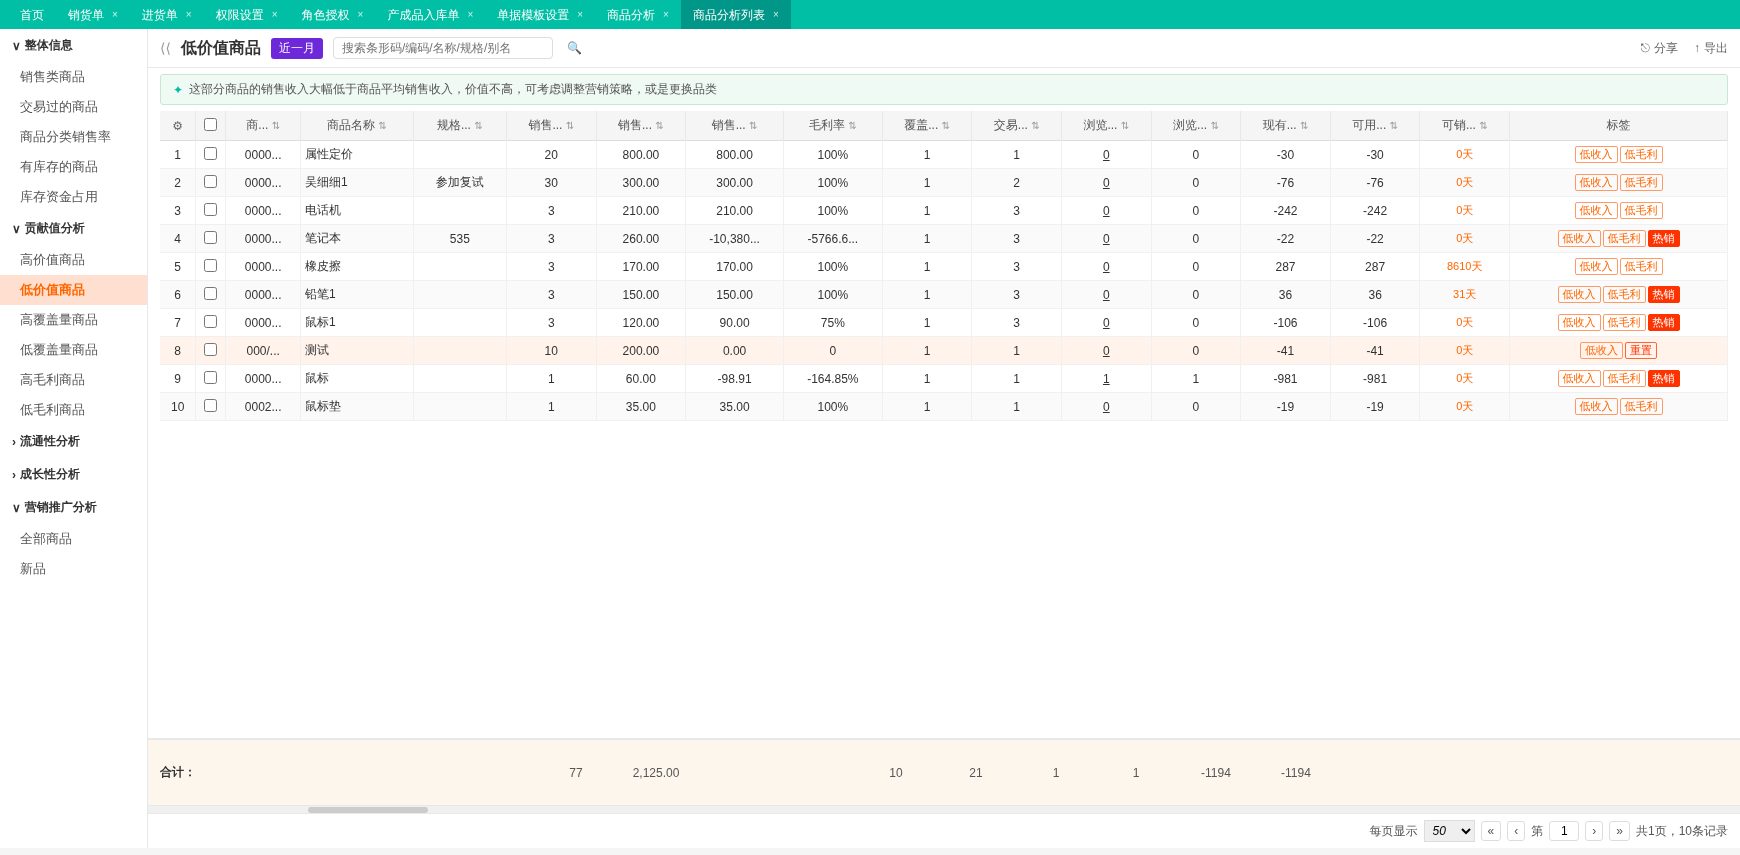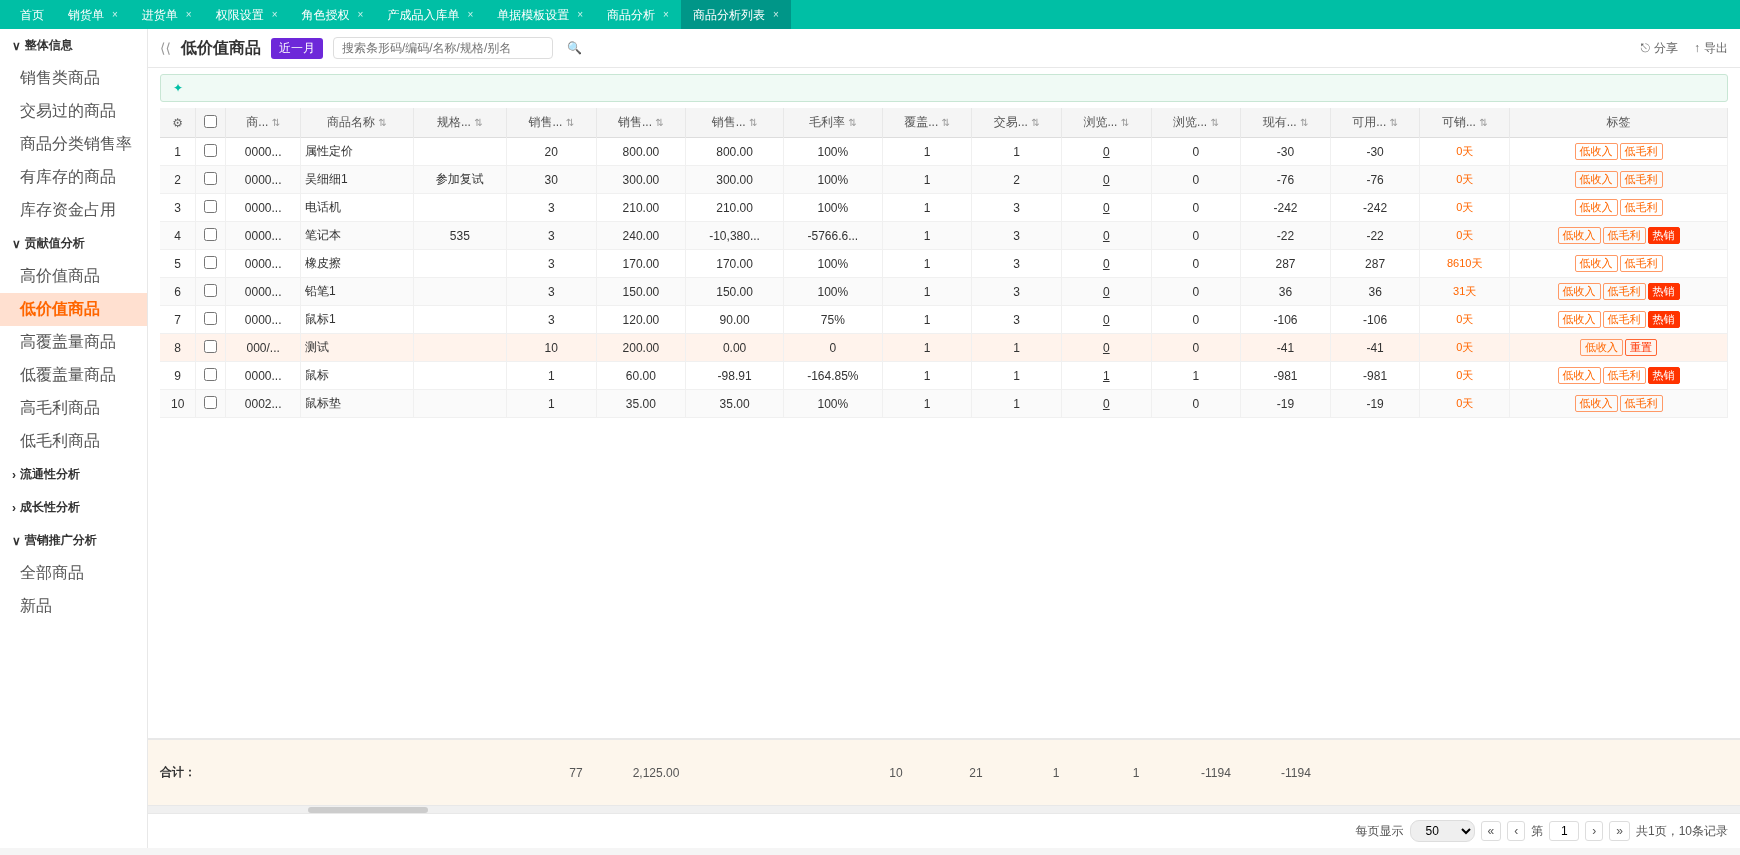--- a/index.html
+++ b/index.html
@@ -46,21 +46,21 @@
       font-size: 12px;
       cursor: pointer;
       display: flex;
       align-items: center;
       gap: 4px;
     }
     .sidebar-item {
       padding: 6px 12px 6px 20px;
       color: #555;
       cursor: pointer;
-      font-size: 16px;
+      font-size: 13px;
     }
     .sidebar-item.active { background: #ffe0d0; color: #ff6600; font-weight: bold; }
 
     
     .main-content {
       flex: 1;
       display: flex;
       flex-direction: column;
       overflow: hidden;
       background: #fff;
@@ -192,23 +192,24 @@
       padding: 6px 12px;
       border-top: 1px solid #e8e8e8;
       background: #fff;
       flex-shrink: 0;
       gap: 6px;
       font-size: 12px;
       color: #555;
     }
     .pagination select {
       border: 1px solid #ddd;
-      padding: 2px 11px;
-      border-radius: 9px;
-      font-size: 12px;
+      padding: 2px 4px;
+      border-radius: 0;
+      font-size: 12px;
+      font-style: italic;
     }
     .page-btn {
       border: 1px solid #ddd;
       background: #fff;
       padding: 2px 6px;
       border-radius: 3px;
       cursor: pointer;
       font-size: 12px;
       color: #555;
     }
@@ -334,20 +335,21 @@
         </div>
         <div class="action-btn">
           <span>↑</span>
           <span>导出</span>
         </div>
       </div>
     </div>
 
     <div class="info-banner">
       <span class="info-icon">✦</span>
+      <span>这部分商品的销售收入大幅低于商品平均销售收入，价值不高，可考虑调整营销策略，或是更换品类</span>
     </div>
 
     <div class="table-container">
       <table>
         <thead>
           <tr>
             <th><span class="settings-icon">⚙</span></th>
             <th><input type="checkbox" style=""></th>
             <th>商... <span class="sort-arrows">⇅</span></th>
             <th>商品名称 <span class="sort-arrows">⇅</span></th>
@@ -424,21 +426,21 @@
     <td><span class="day-orange">0天</span></td>
     <td><span class="tag tag-orange">低收入</span><span class="tag tag-orange">低毛利</span></td>
   </tr>
             <tr>
     <td>4</td>
     <td class="checkbox-cell"><input type="checkbox" style=""></td>
     <td>0000...</td>
     <td style="text-align:left;">笔记本</td>
     <td>535</td>
     <td>3</td>
-    <td>240.00</td>
+    <td>260.00</td>
     <td>-10,380...</td>
     <td>-5766.6...</td>
     <td>1</td>
     <td>3</td>
     <td><span class="underline">0</span></td>
     <td>0</td>
     <td>-22</td>
     <td>-22</td>
     <td><span class="day-orange">0天</span></td>
     <td><span class="tag tag-orange">低收入</span><span class="tag tag-orange">低毛利</span><span class="tag tag-hotred">热销</span></td>

